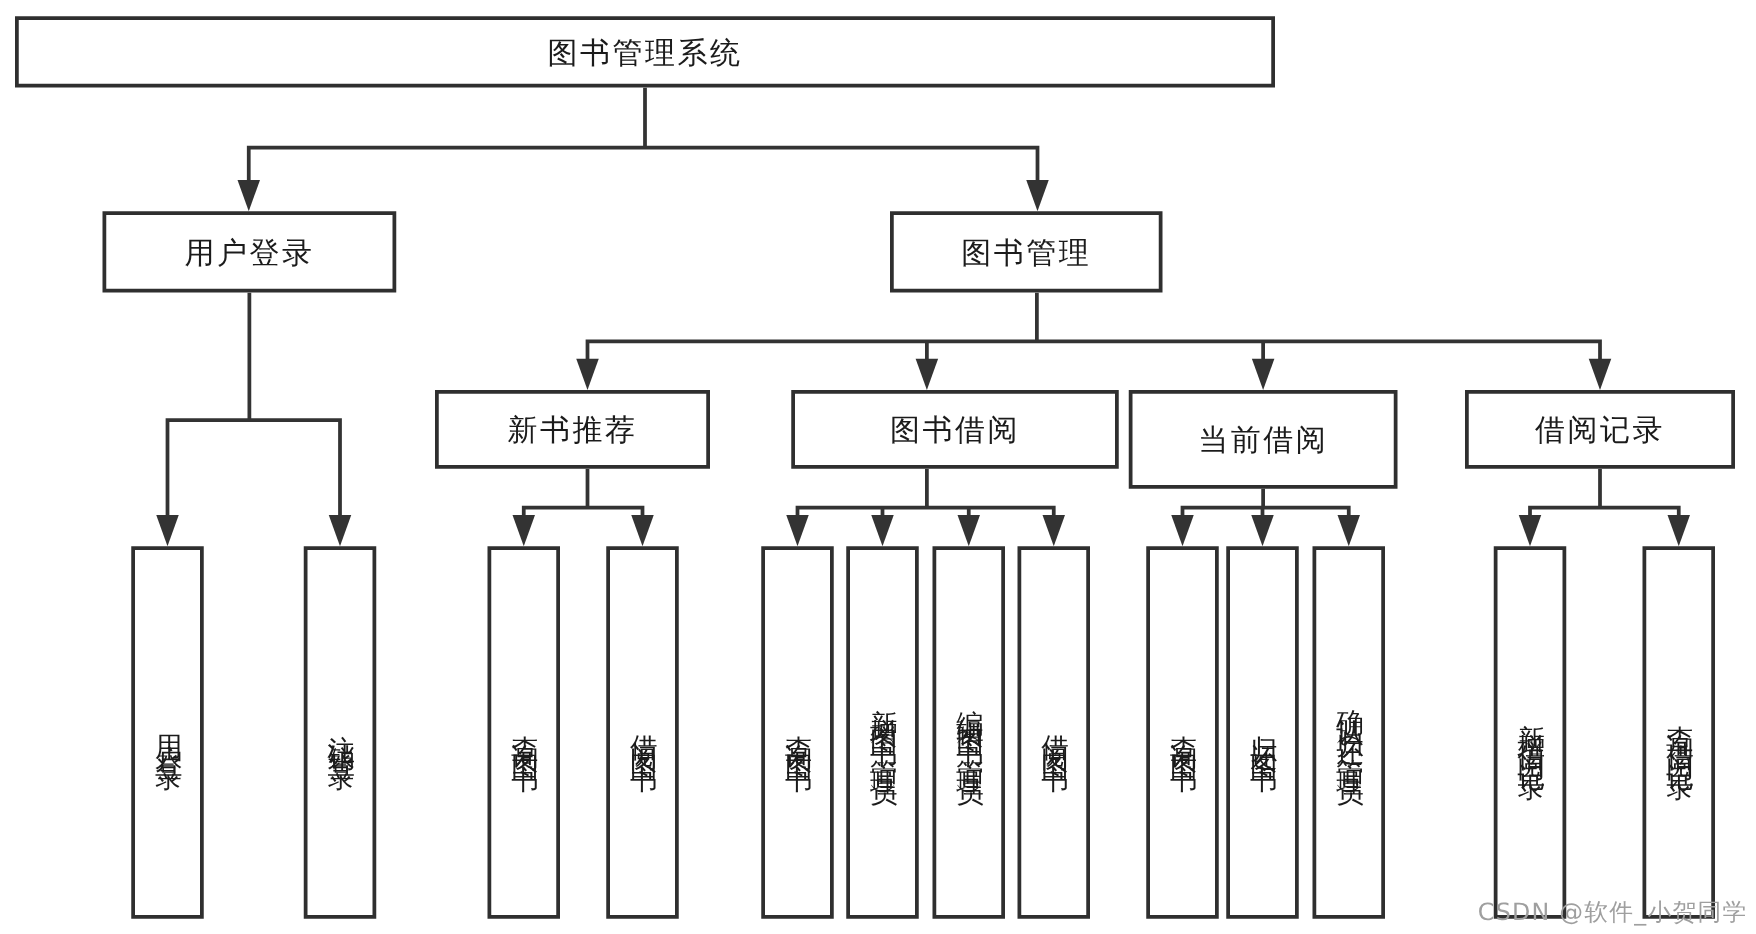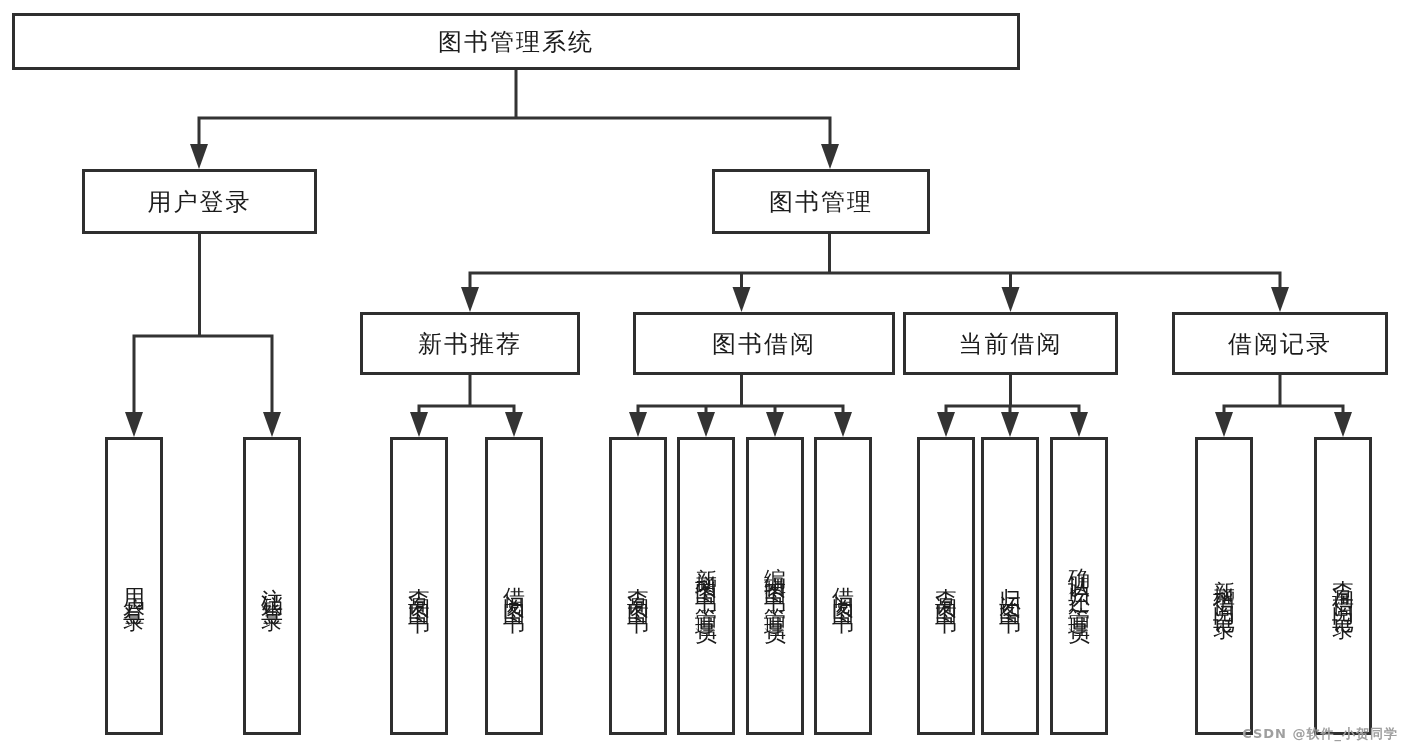--- a/index.html
+++ b/index.html
@@ -44,25 +44,24 @@
     text-orientation:mixed;
     font-size:22px;
     letter-spacing:8px;
     line-height:1;
     white-space:nowrap;
   }
   .watermark{
     position:absolute;
     right:7px;bottom:4px;
     z-index:5;
-    font-size:13px;
+    font-size:19px;
     color:var(--watermark);
     letter-spacing:1px;
     white-space:nowrap;
-    font-weight:bold;
   }
 </style>
 </head>
 <body>
 
 <div class="stage">
 
   <svg class="connectors" viewBox="0 0 1405 747" xmlns="http://www.w3.org/2000/svg" aria-hidden="true">
 
     <path d="M516 70 V118 M197.5 118 H831.5 M199 118 V147 M830 118 V147"></path>
@@ -97,23 +96,23 @@
     <path d="M1280 375 V406 M1222.5 406 H1344.5 M1224 406 V414 M1343 406 V414"></path>
     <polygon points="1215,412 1233,412 1224,437"></polygon>
     <polygon points="1334,412 1352,412 1343,437"></polygon>
   </svg>
 
   <div class="box h" style="left:12px;top:13px;width:1008px;height:57px">图书管理系统</div>
 
   <div class="box h" style="left:82px;top:169px;width:235px;height:65px">用户登录</div>
   <div class="box h" style="left:712px;top:169px;width:218px;height:65px">图书管理</div>
 
-  <div class="box h" style="left:360px;top:312px;width:220px;height:63px">新书推荐</div>
+  <div class="box h" style="left:348px;top:312px;width:220px;height:63px">新书推荐</div>
   <div class="box h" style="left:633px;top:312px;width:262px;height:63px">图书借阅</div>
-  <div class="box h" style="left:903px;top:312px;width:215px;height:63px">当前借阅</div>
+  <div class="box h" style="left:903px;top:312px;width:215px;height:79px">当前借阅</div>
   <div class="box h" style="left:1172px;top:312px;width:216px;height:63px">借阅记录</div>
 
   <div class="box v" style="left:105px;top:437px;width:58px;height:298px">用户登录</div>
   <div class="box v" style="left:243px;top:437px;width:58px;height:298px">注销登录</div>
 
   <div class="box v" style="left:390px;top:437px;width:58px;height:298px">查询图书</div>
   <div class="box v" style="left:485px;top:437px;width:58px;height:298px">借阅图书</div>
 
   <div class="box v" style="left:609px;top:437px;width:58px;height:298px">查询图书</div>
   <div class="box v" style="left:677px;top:437px;width:58px;height:298px">新增图书（管理员）</div>

